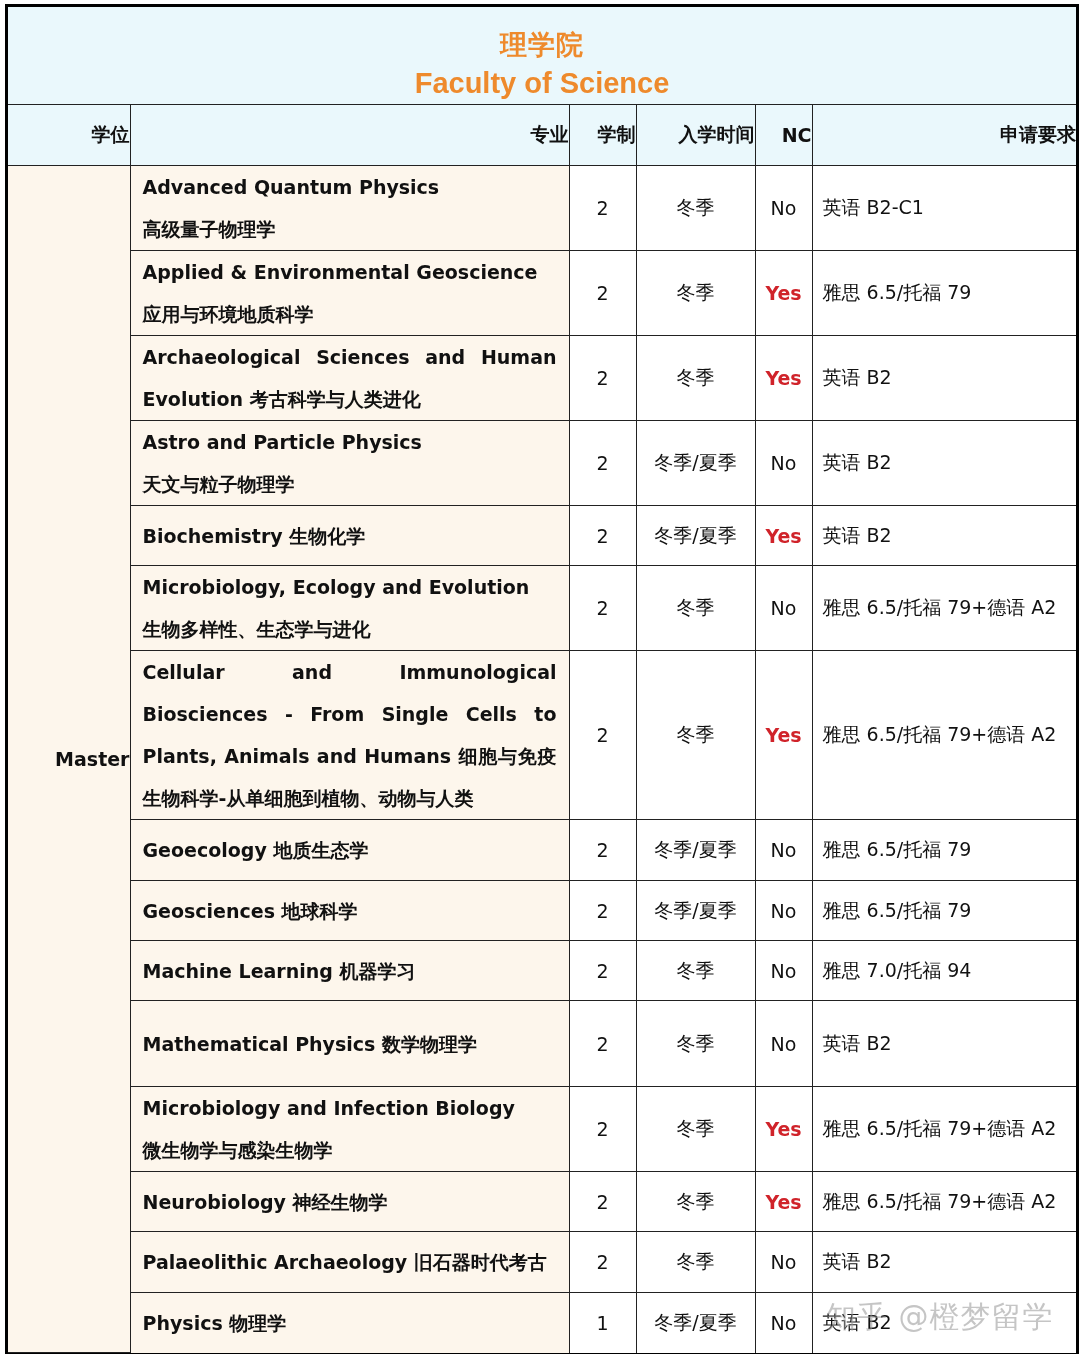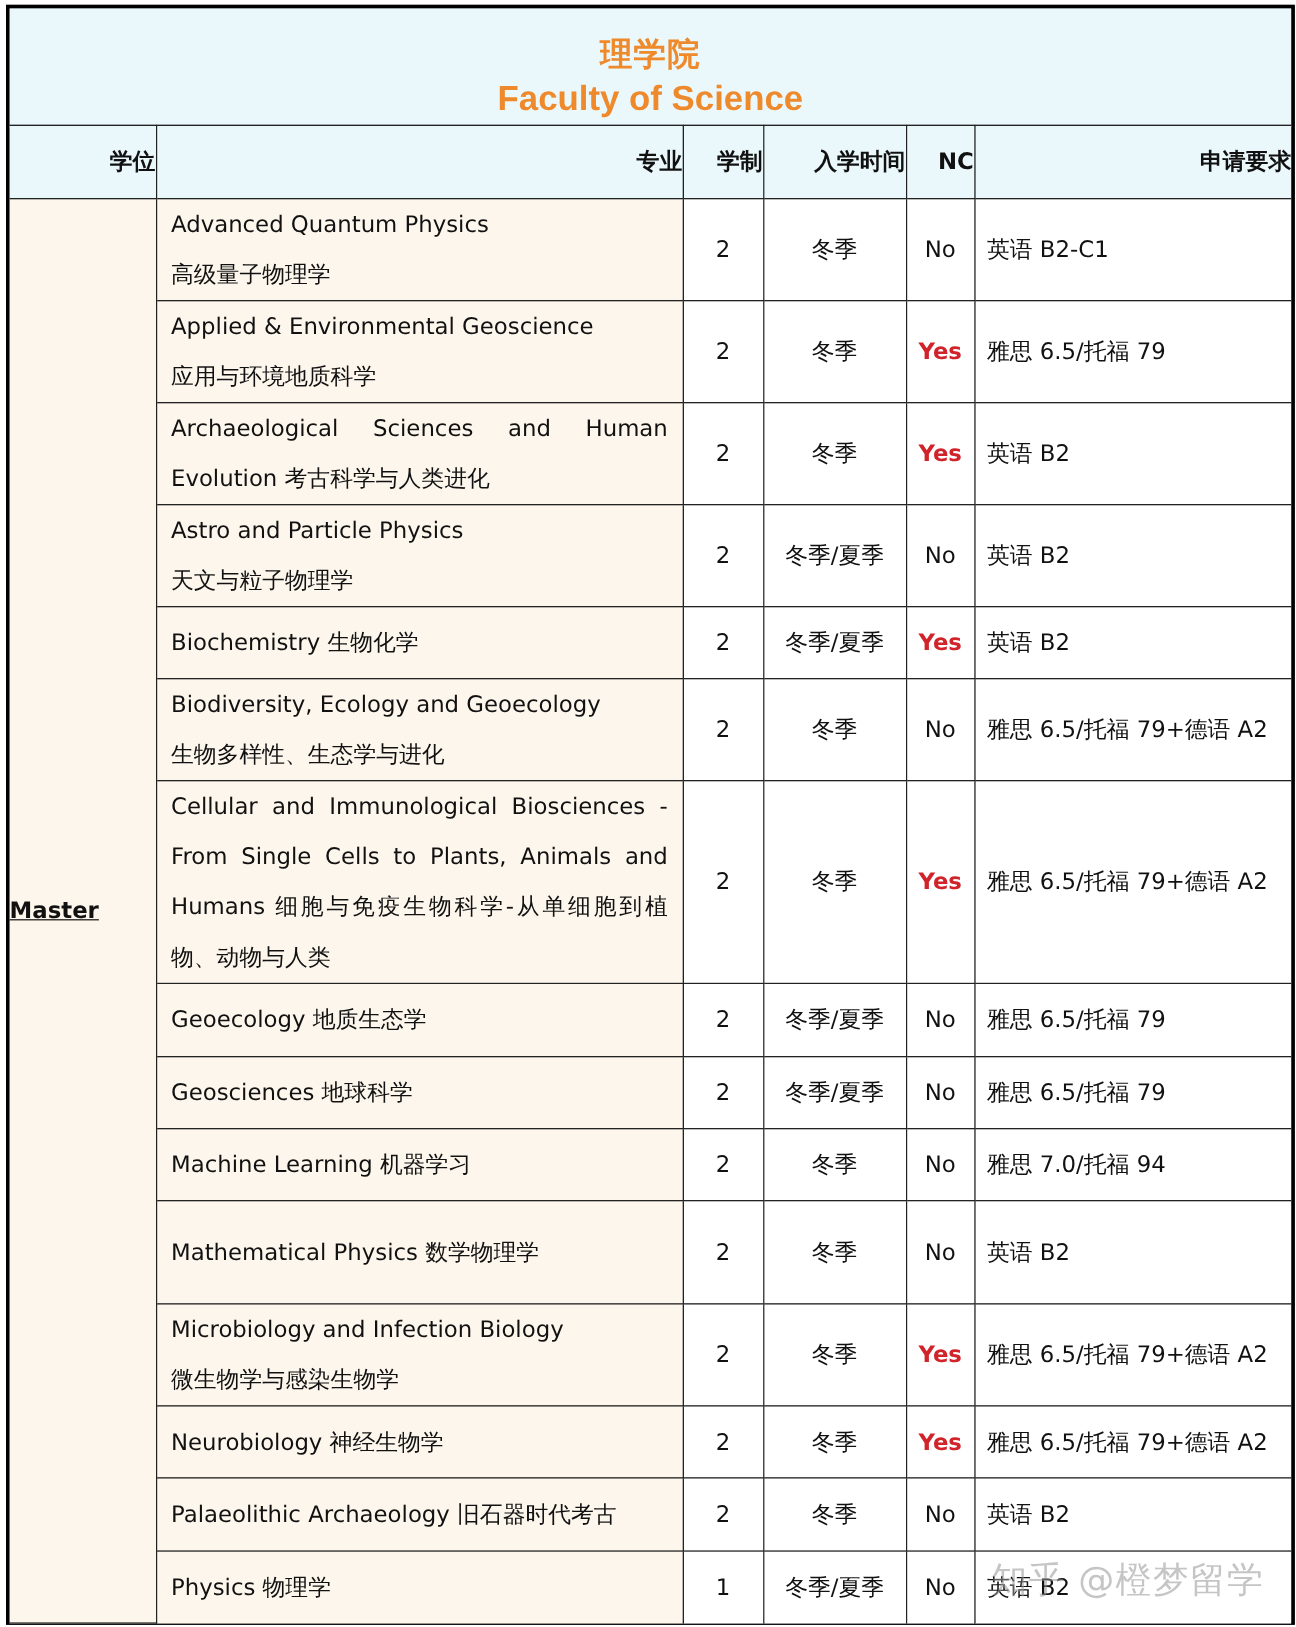--- a/index.html
+++ b/index.html
@@ -13,23 +13,23 @@
               color: #ee8a2c; letter-spacing: 1px; }
   .title-en { position: absolute; left: 0; right: 0; top: 60px; font-size: 29px; font-weight: bold;
               color: #ee8a2c; font-family: "Liberation Sans", sans-serif; }
   table.grid { position: absolute; left: 0; top: 97px; border-collapse: collapse; table-layout: fixed;
                width: 1068px; }
   table.grid td, table.grid th { border: 1px solid #222; padding: 0; font-size: 19px; }
   table.grid tr td:first-child, table.grid tr th:first-child { border-left: none; }
   table.grid tr td:last-child, table.grid tr th:last-child { border-right: none; }
   table.grid tr:last-child td { border-bottom: none; }
   th { background: #eaf8fc; height: 60px; font-weight: bold; font-size: 19px; text-align: right; }
-  td.degree { background: #fdf6ec; font-weight: bold; text-align: left; font-size: 20px; text-decoration: underline; }
+  td.degree { background: #fdf6ec; font-weight: bold; text-align: right; font-size: 20px; }
   td.major { background: #fdf6ec; text-align: left; padding: 0 12px !important; line-height: 42px;
-             font-size: 19.5px; }
+             font-size: 19.5px; font-weight: bold; }
   td.major.justify { text-align: justify; text-align-last: left; }
   td.c { text-align: center; background: #fff; }
   td.req { text-align: left; padding-left: 10px !important; background: #fff; white-space: nowrap; }
   .yes { color: #d0232a; font-weight: bold; }
   .no { color: #111; }
   .watermark { position: absolute; left: 818px; top: 1290px; font-size: 30px; color: rgba(150,150,150,0.55);
                letter-spacing: 1px; pointer-events: none; }
 </style>
 </head>
 <body>
@@ -90,21 +90,21 @@
           <td class="req">英语 B2</td>
         </tr>
         <tr style="height: 60px;">
           <td class="major"><span>Biochemistry  生物化学</span></td>
           <td class="c">2</td>
           <td class="c">冬季/夏季</td>
           <td class="c yes">Yes</td>
           <td class="req">英语 B2</td>
         </tr>
         <tr style="height: 85px;">
-          <td class="major"><span>Biodiversity, Ecology and Geoecology</span><br><span>生物多样性、生态学与进化</span></td>
+          <td class="major"><span>Microbiology, Ecology and Evolution</span><br><span>生物多样性、生态学与进化</span></td>
           <td class="c">2</td>
           <td class="c">冬季</td>
           <td class="c no">No</td>
           <td class="req">雅思 6.5/托福 79+德语 A2</td>
         </tr>
         <tr style="height: 168px;">
           <td class="major justify"><span>Cellular and Immunological Biosciences - From Single Cells to Plants, Animals and Humans  细胞与免疫生物科学-从单细胞到植物、动物与人类</span></td>
           <td class="c">2</td>
           <td class="c">冬季</td>
           <td class="c yes">Yes</td>

